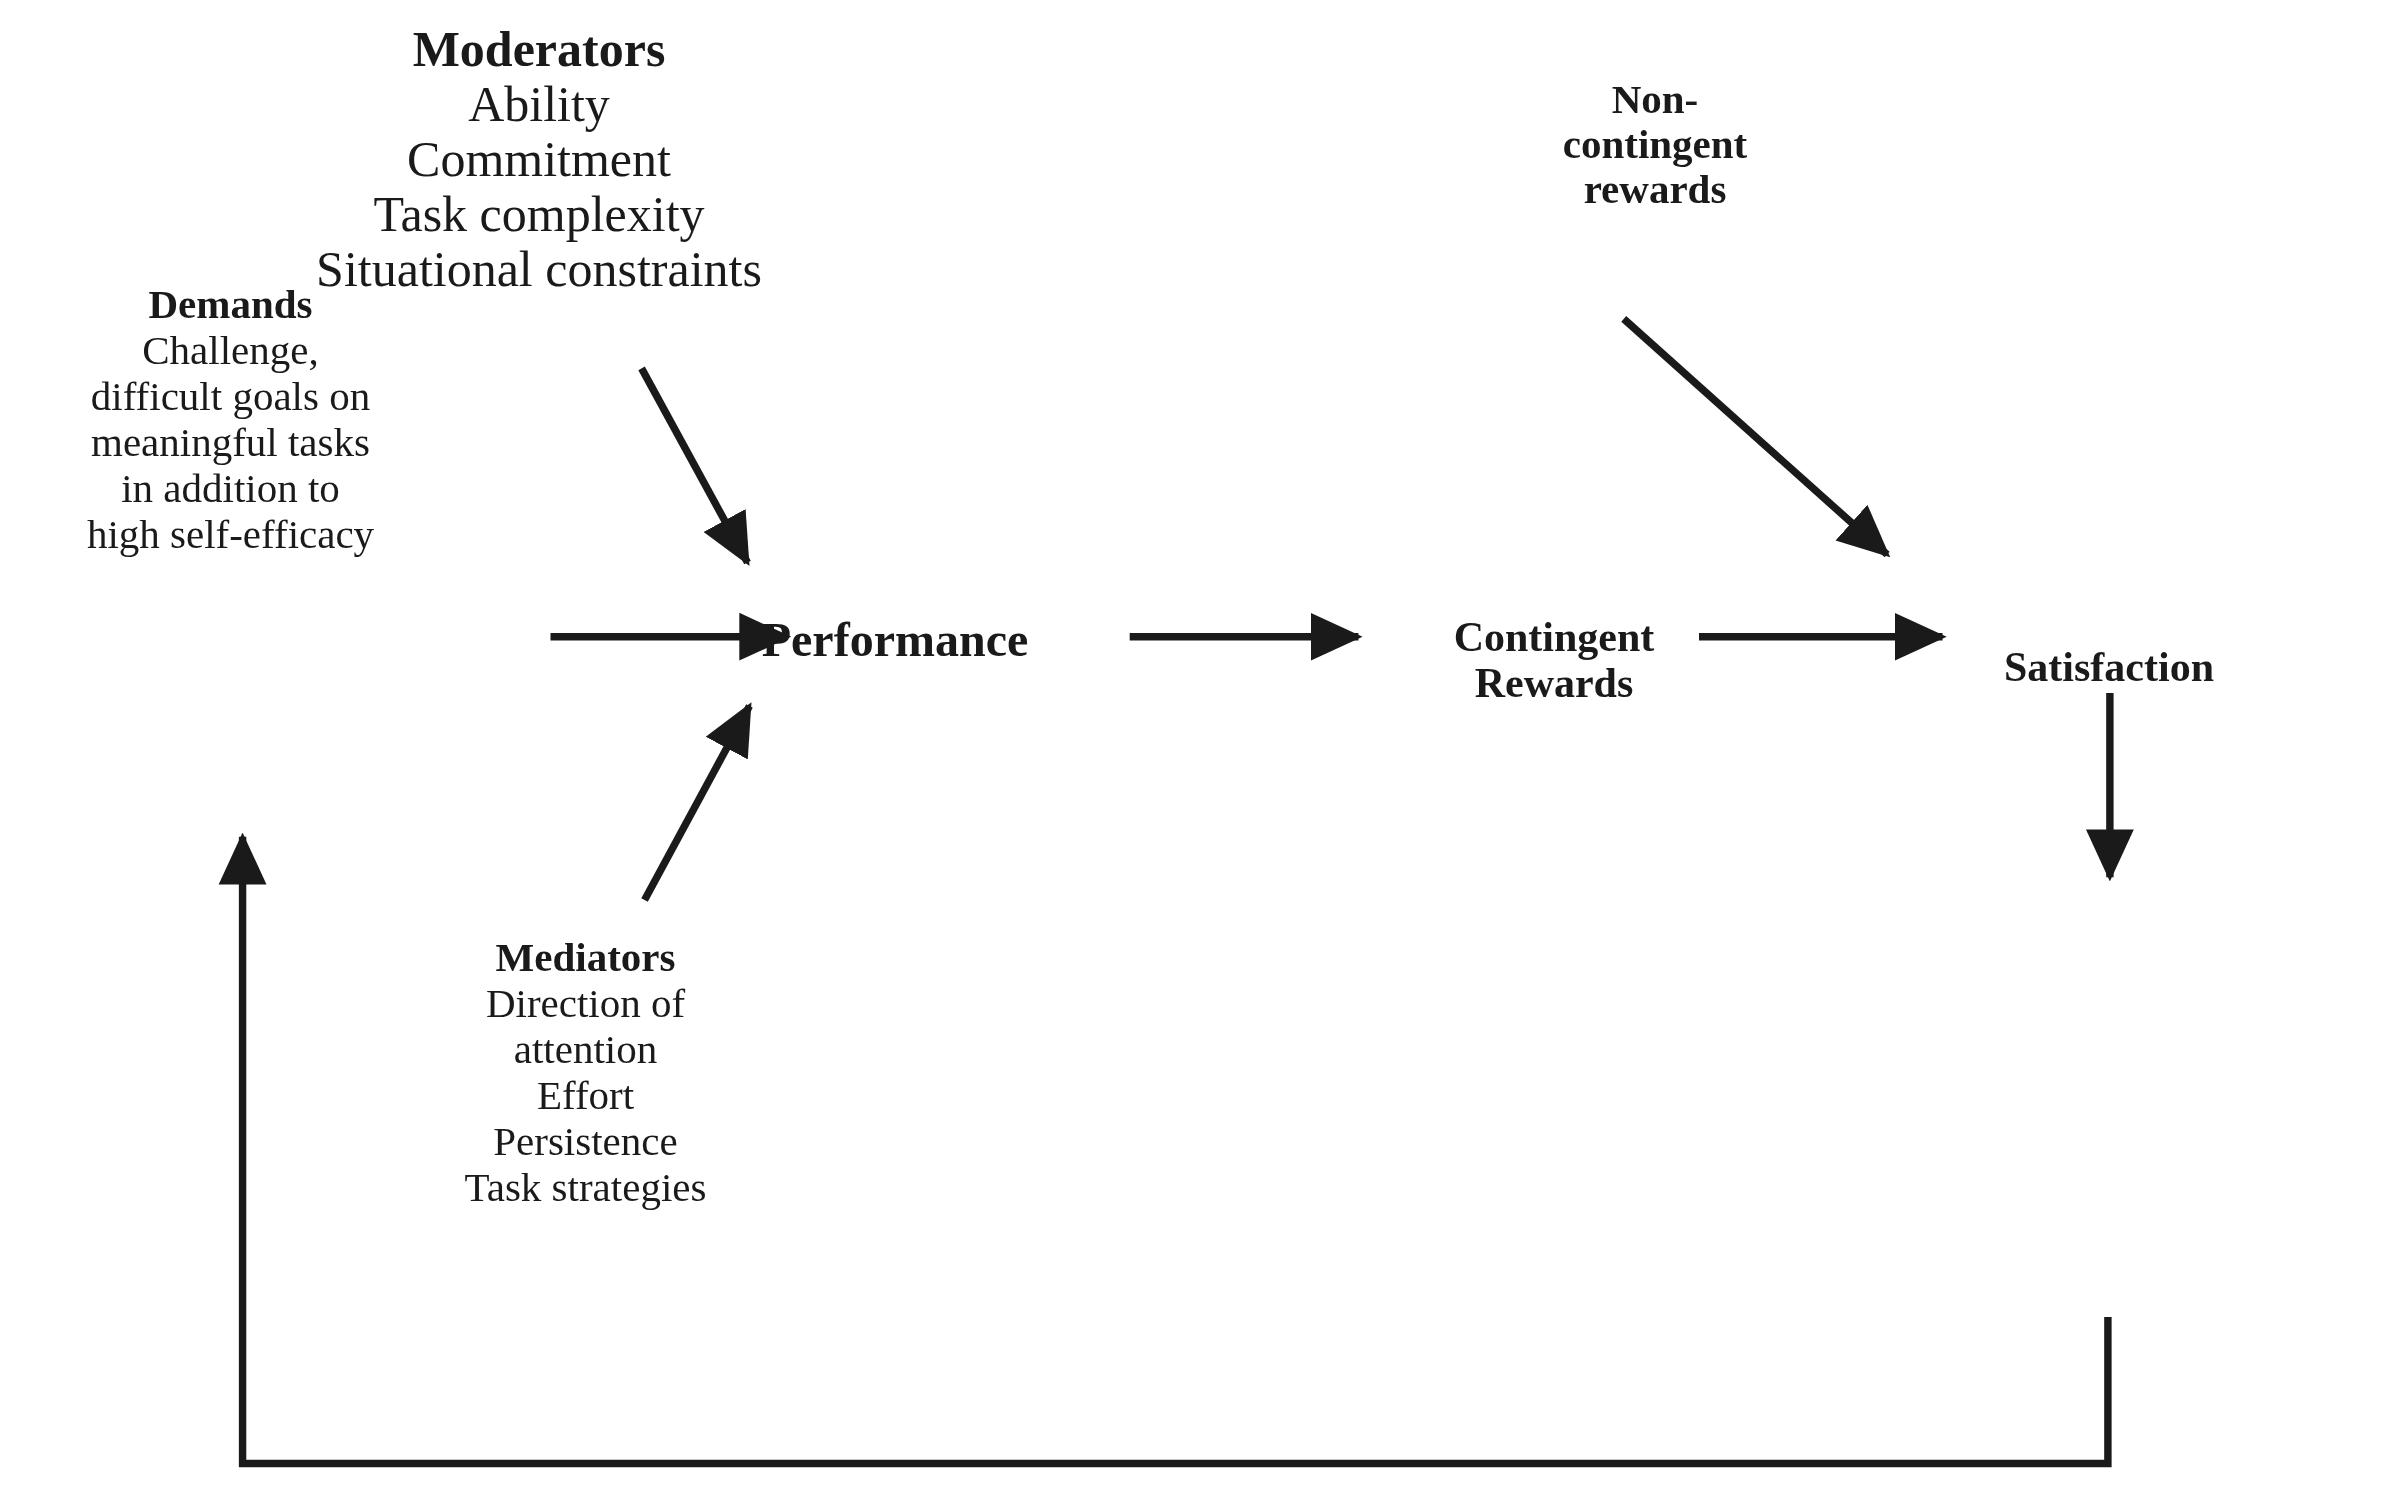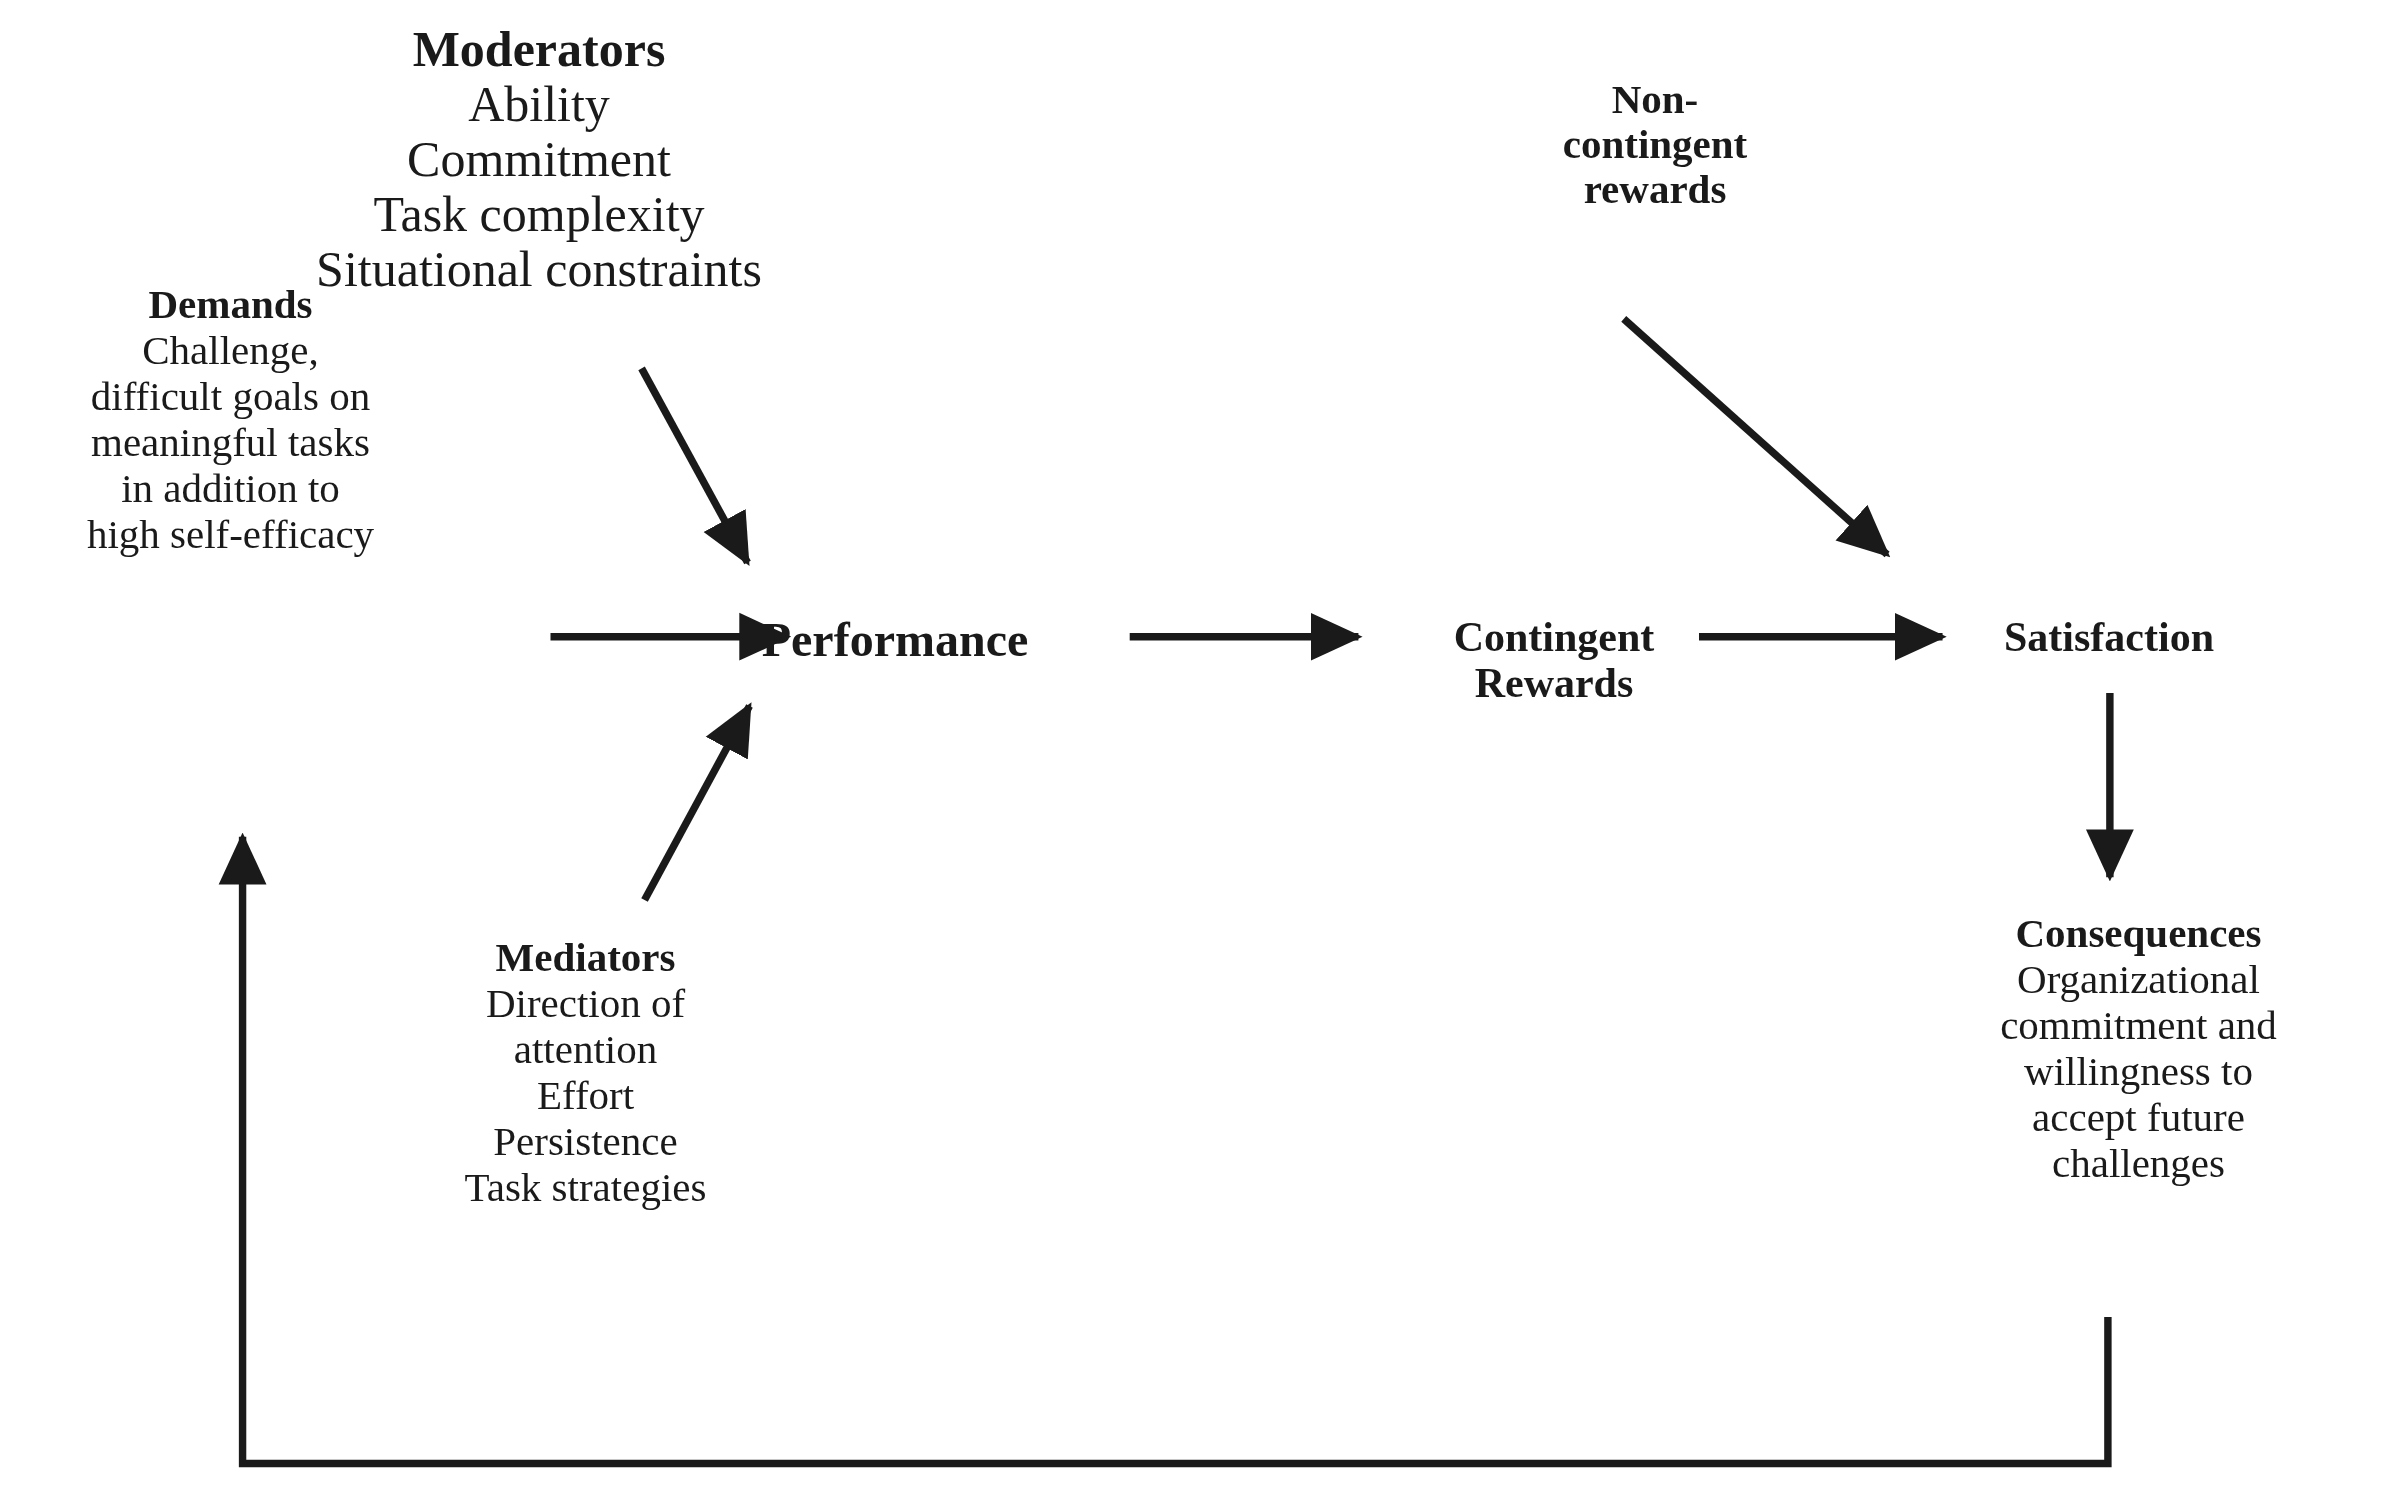--- a/index.html
+++ b/index.html
@@ -75,21 +75,21 @@
   #node-contingent {
     left: 1346px;
     top: 614px;
     width: 416px;
     font-size: 42px;
     font-weight: bold;
     line-height: 1.10;
   }
   #node-satisfaction {
     left: 1911px;
-    top: 614px;
+    top: 644px;
     width: 396px;
     font-size: 42px;
     font-weight: bold;
   }
   #node-mediators {
     left: 348px;
     top: 935px;
     width: 475px;
     font-size: 41px;
     line-height: 1.12;
@@ -172,23 +172,15 @@
 
   <div class="node" id="node-mediators">
     <span class="hdr">Mediators</span>
     <span class="ln">Direction of</span>
     <span class="ln">attention</span>
     <span class="ln">Effort</span>
     <span class="ln">Persistence</span>
     <span class="ln">Task strategies</span>
   </div>
 
-  <div class="node" id="node-consequences">
-    <span class="hdr">Consequences</span>
-    <span class="ln">Organizational</span>
-    <span class="ln">commitment and</span>
-    <span class="ln">willingness to</span>
-    <span class="ln">accept future</span>
-    <span class="ln">challenges</span>
-  </div>
 
 </div>
 
 
 </body></html>

